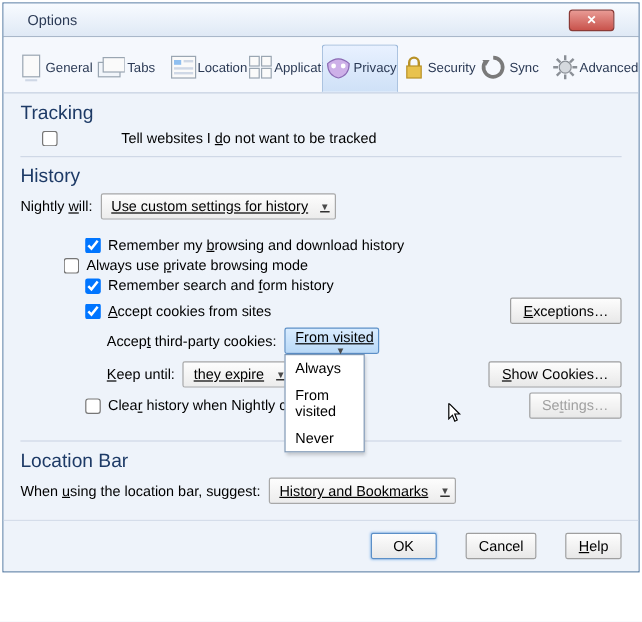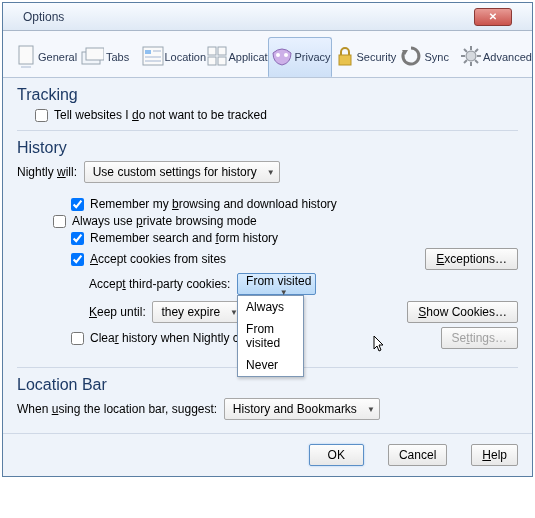--- a/index.html
+++ b/index.html
@@ -9,27 +9,27 @@
 .titlebar-text { flex:1; color:#2b3a55; font-size:12px; }
 .close-btn { width:38px; height:18px; background: linear-gradient(#e89a94,#c9534c); border:1px solid #8a3a36; border-radius:3px; display:flex; align-items:center; justify-content:center; color:#fff; font-weight:bold; font-size:10px; cursor:pointer; }
 .toolbar { background:#f5f8fd; padding: 6px 10px 0 10px; display:flex; gap:0; border-bottom:1px solid #b8c6d9; }
 .tool { width:64px; display:flex; align-items:center; padding:4px 0 6px; cursor:pointer; border:1px solid transparent; }
 .tool.active { background: linear-gradient(#e8f1ff,#cfe1f7); border:1px solid #9ab7d9; border-bottom:1px solid #cfe1f7; border-radius:3px 3px 0 0; }
 .tool-icon { width:28px; height:28px; display:flex; align-items:center; justify-content:center; }
 .tool-label { font-size:11px; color:#2b3a55; margin-top:2px; }
 .content { padding: 8px 14px 10px 14px; background:#eef3fa; }
 .section-title { color:#1d3a66; font-size:16px; margin-bottom:4px; }
 .row { display:flex; align-items:center; margin:3px 0; }
-.indent1 { margin-left:18px; }
+.indent1 { margin-left:18px;gap:47px; }
 .indent2 { margin-left:36px; }
 .indent3 { margin-left:54px; }
 input[type=checkbox] { width:13px; height:13px; margin-right:6px; cursor:pointer; }
 label { cursor:pointer; }
 .u { text-decoration: underline; }
-.select { display:inline-flex; align-items:center; height:22px; background:linear-gradient(#fdfdfd,#ececec); border:1px solid #a8a8a8; border-radius:2px; padding:0 4px 0 8px; cursor:pointer; }
+.select { display:inline-flex; align-items:center; height:22px; background:linear-gradient(#fdfdfd,#ececec); border:1px solid #a8a8a8; border-radius:2px; padding:0 4px 0 8px; cursor:pointer;text-decoration:underline; }
 .select-arrow { margin-left:10px; font-size:8px; color:#4a4a4a; }
 .select.dropdown-open { background:linear-gradient(#d9ecff,#b9d9f7); border:1px solid #5b8fc7;flex-direction:column; }
 .btn { height:22px; background:linear-gradient(#fdfdfd,#e8e8e8); border:1px solid #9f9f9f; border-radius:2px; padding:0 10px; cursor:pointer; display:inline-flex; align-items:center; }
 .btn.disabled { color:#a0a0a0; cursor:default; }
 .btn.primary { border:1px solid #5b8fc7; box-shadow:0 0 2px #9ac3ef; padding:0 18px; }
 .right-btn-column { margin-left:auto; }
 hr.sep { border:none; border-top:1px solid #cfd8e6; margin:8px 0; }
 .dropdown-menu { position:absolute; background:#fff; border:1px solid #7d97b5; width:67px; box-shadow:1px 2px 3px rgba(0,0,0,.2); z-index:10; }
 .dropdown-menu div { padding:4px 8px; cursor:pointer; }
 .footer { display:flex; justify-content:flex-end; gap:24px; padding:10px 14px; background:#eef3fa; border-top:1px solid #cfd8e6; }

